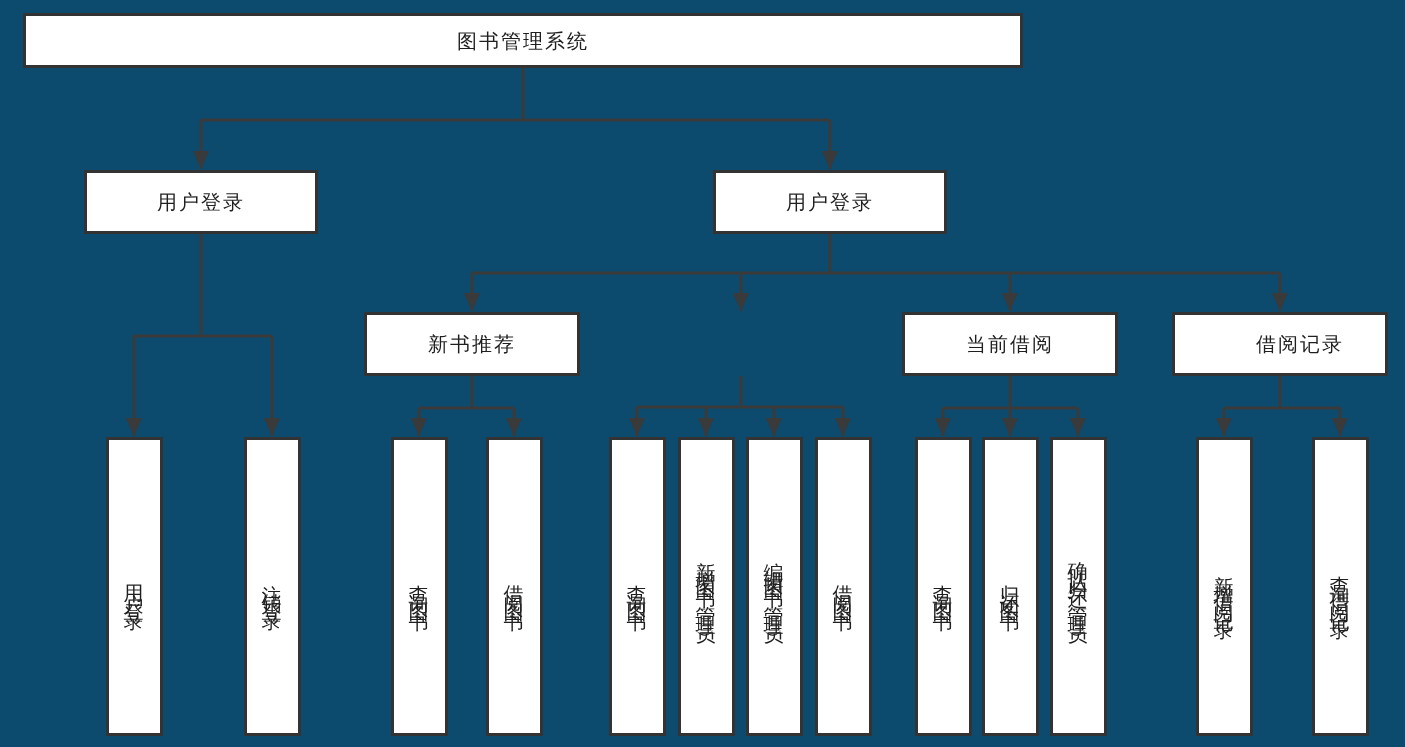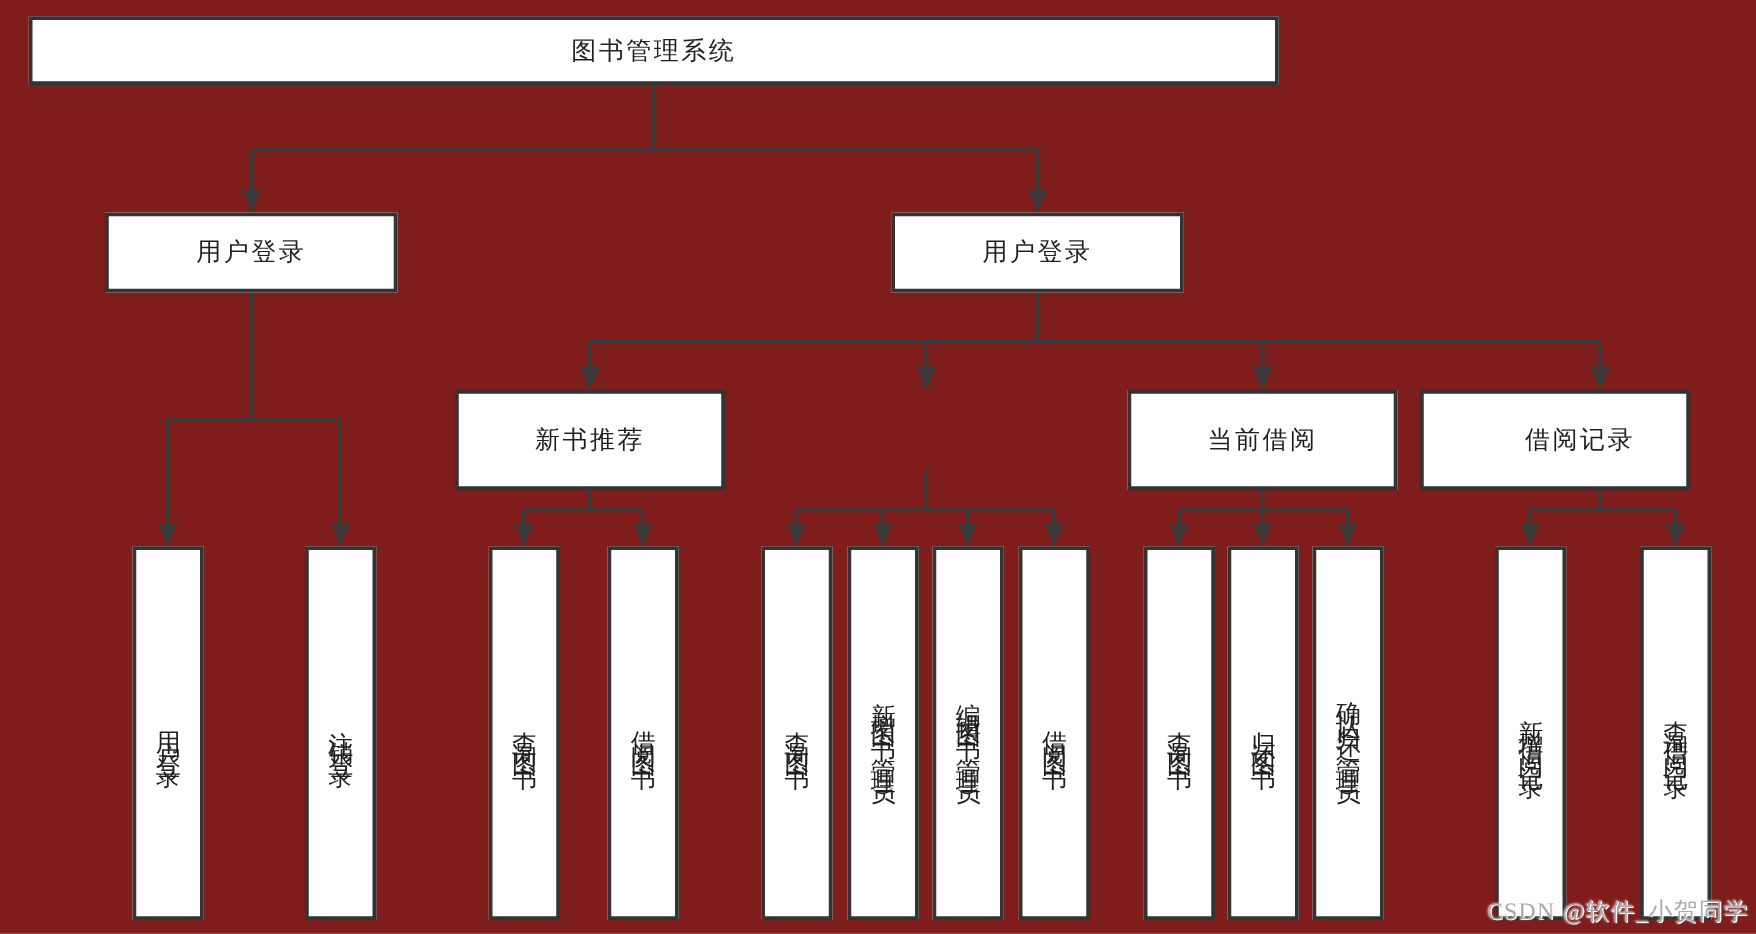--- a/index.html
+++ b/index.html
@@ -4,23 +4,22 @@
 <style>
   html, body { margin: 0; padding: 0; }
   body {
     font-family: "Liberation Sans", "DejaVu Sans", sans-serif;
     background: #ffffff;
   }
   #stage {
     position: relative;
     width: 1405px;
     height: 747px;
-    background: #7f1d1d;
+    background: #0c4a6e;
     overflow: hidden;
-    font-family: Liberation Serif, serif;
   }
   #connectors {
     position: absolute;
     left: 0; top: 0;
     width: 1405px; height: 747px;
     pointer-events: none;
   }
   .cline {
     fill: none;
     stroke: #3a3a3a;
@@ -45,21 +44,21 @@
     width: 57px;
     height: 299px;
     top: 437px;
     writing-mode: vertical-rl;
     text-orientation: mixed;
     font-size: 20px;
     letter-spacing: 9px;
   }
   .root-node   { left: 23px;  top: 13px;  width: 1000px; height: 55px; }
   .lvl2-node   { top: 170px; width: 234px; height: 64px; }
-  .lvl3-node   { top: 312px; width: 216px; height: 80px; }
+  .lvl3-node   { top: 312px; width: 216px; height: 64px; }
   #watermark {
     position: absolute;
     right: 6px;
     bottom: 5px;
     font-size: 19px;
     color: #a9a9a9;
     letter-spacing: 1px;
     text-shadow: 0 0 2px #ffffff, 1px 1px 0 #ffffff;
     white-space: nowrap;
   }
@@ -105,30 +104,29 @@
     <path class="cline" marker-end="url(#arrowhead)" d="M1340 408 V436"></path>
   </svg>
 
   <div class="node h-node root-node">图书管理系统</div>
 
   <div class="node h-node lvl2-node" style="left:84px;">用户登录</div>
   <div class="node h-node lvl2-node" style="left:713px;">用户登录</div>
 
   <div class="node h-node lvl3-node" style="left:364px;">新书推荐</div>
   <div class="node h-node lvl3-node" style="left:902px;">当前借阅</div>
-  <div class="node h-node lvl3-node" style="left:1136px;padding-left:40px;">借阅记录</div>
+  <div class="node h-node lvl3-node" style="left:1172px;padding-left:40px;">借阅记录</div>
 
   <div class="node v-node" style="left:105.5px;">用户登录</div>
   <div class="node v-node" style="left:243.5px;">注销登录</div>
   <div class="node v-node" style="left:390.5px;">查询图书</div>
   <div class="node v-node" style="left:485.5px;">借阅图书</div>
   <div class="node v-node" style="left:608.5px;">查询图书</div>
   <div class="node v-node" style="left:677.5px;">新增图书（管理员）</div>
   <div class="node v-node" style="left:745.5px;">编辑图书（管理员）</div>
   <div class="node v-node" style="left:814.5px;">借阅图书</div>
   <div class="node v-node" style="left:914.5px;">查询图书</div>
   <div class="node v-node" style="left:981.5px;">归还图书</div>
   <div class="node v-node" style="left:1049.5px;">确认归还（管理员）</div>
   <div class="node v-node" style="left:1195.5px;">新增借阅记录</div>
   <div class="node v-node" style="left:1311.5px;">查询借阅记录</div>
 
-  <div id="watermark">CSDN @软件_小贺同学</div>
 </div>
 
 </body></html>

